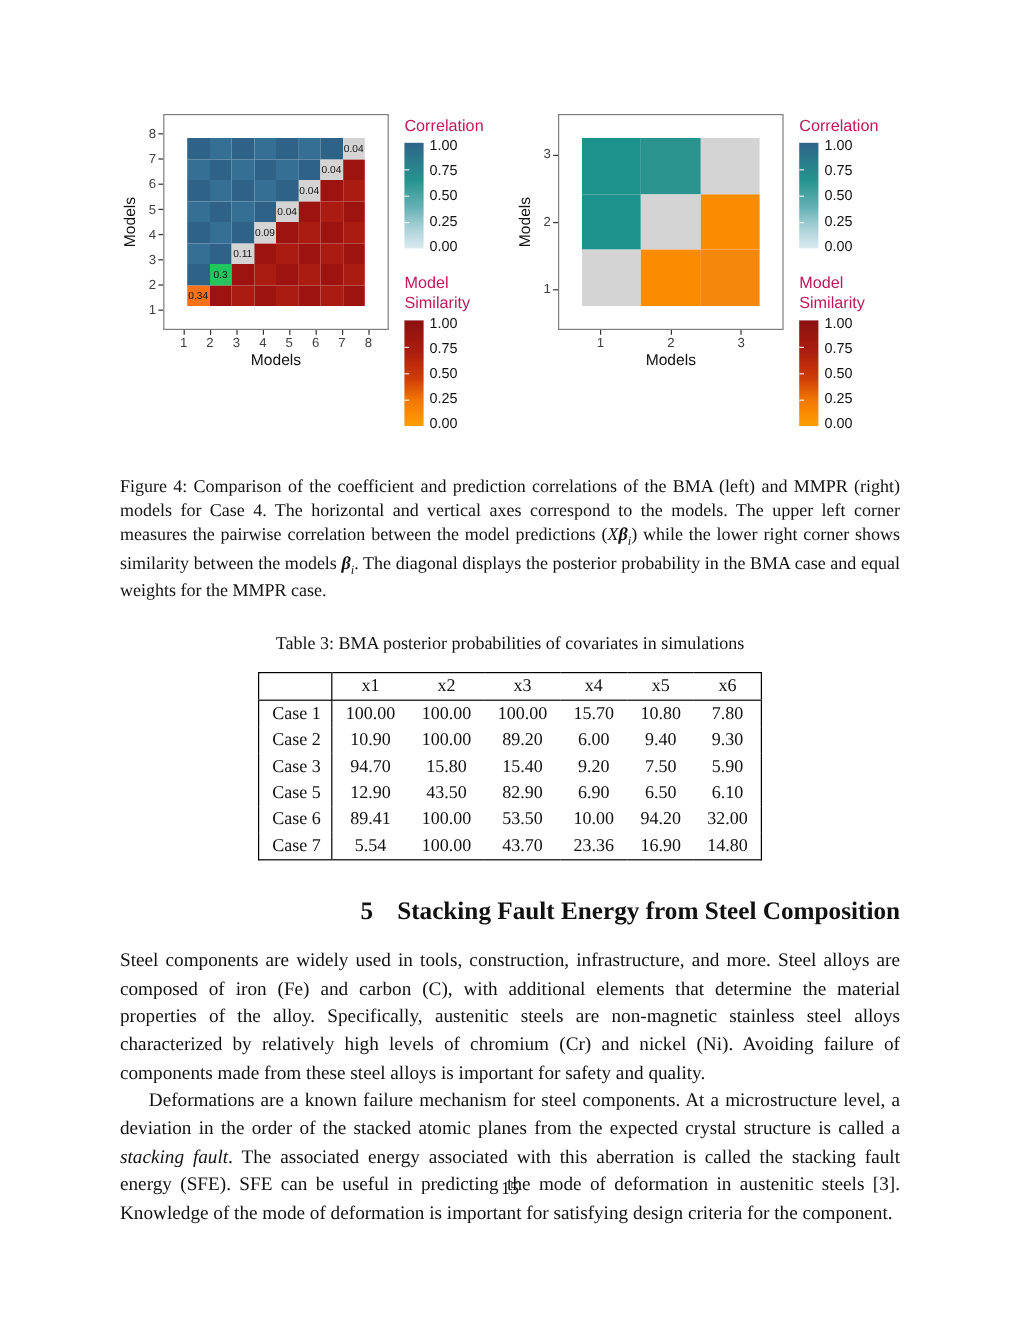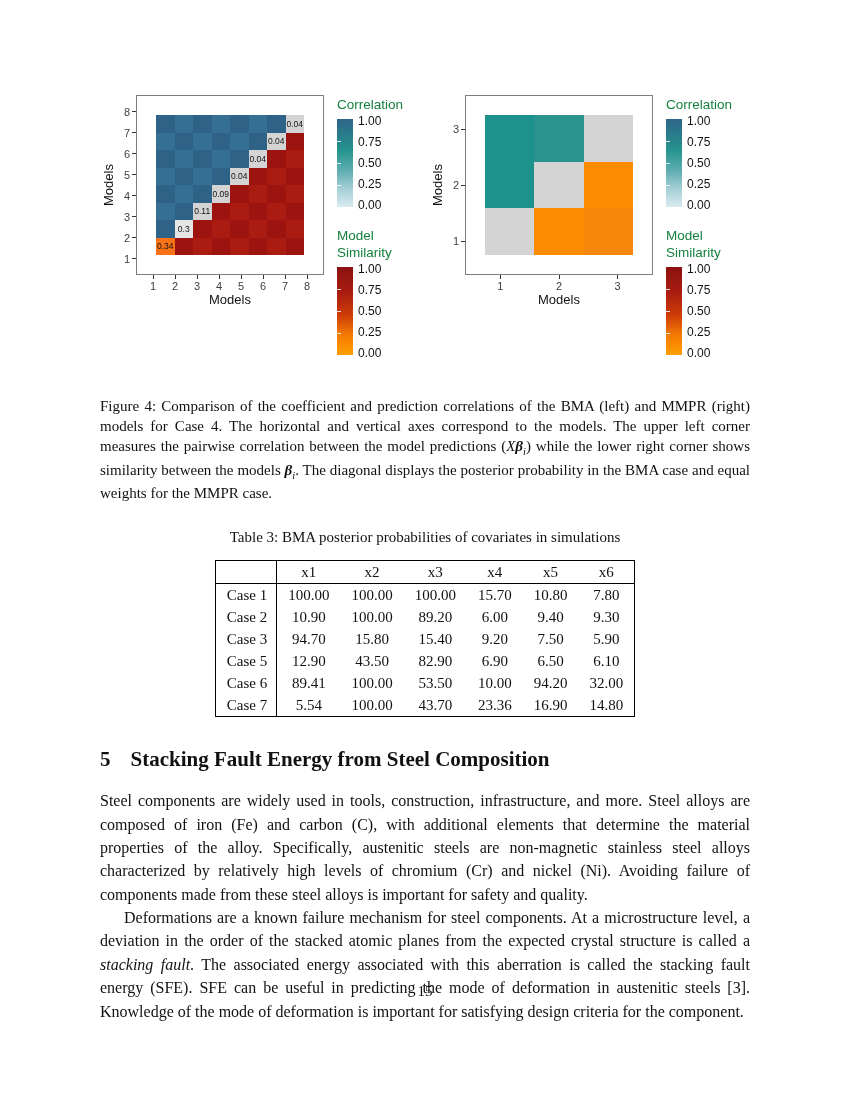--- a/index.html
+++ b/index.html
@@ -34,21 +34,21 @@
   .hcell{display:flex;align-items:center;justify-content:center;
     font:8.5px "Liberation Sans", sans-serif;color:#111;overflow:hidden;}
   .xticks{display:flex;box-sizing:border-box;padding:0 6px;width:188px;height:17px;}
   .xtick{flex:1;display:flex;flex-direction:column;align-items:center;
     font:11px "Liberation Sans", sans-serif;color:#404040;}
   .xtick i{display:block;width:1px;height:4px;background:#333;margin-bottom:1px;}
   .xlab{width:188px;text-align:center;font:13px "Liberation Sans", sans-serif;color:#111;}
 
   .legends{margin-left:13px;width:84px;display:flex;flex-direction:column;padding-top:2px;}
   .legend{margin-bottom:16px;}
-  .legend-title{font:13.5px "Liberation Sans", sans-serif;color:#15803d;
+  .legend-title{font:13.5px "Liberation Sans", sans-serif;color:#be185d;
     white-space:pre-line;margin-bottom:5px;line-height:1.25;}
   .lbar-row{display:flex;}
   .lbar{width:16px;height:88px;position:relative;}
   .lbar i{position:absolute;left:0;width:4px;height:1px;background:rgba(255,255,255,.85);}
   .llabels{display:flex;flex-direction:column;justify-content:space-between;
     height:98px;margin-top:-5px;margin-left:5px;
     font:12px "Liberation Sans", sans-serif;color:#111;}
 
   
   .fig-caption{margin:20px 0 0 0;font-size:15px;line-height:1.36;text-align:justify;}
@@ -60,21 +60,21 @@
   .table-block{margin-top:26px;}
   .tbl-caption{text-align:center;font-size:15px;margin:0 0 14px 0;}
   table.datatable{margin:0 auto;border-collapse:collapse;font-size:15px;
     border:1.2px solid #000;}
   .datatable th,.datatable td{font-weight:normal;text-align:center;
     padding:0.5px 11px;line-height:1.4;}
   .datatable thead th{border-bottom:1.2px solid #000;}
   .datatable .rowlabel{border-right:1.2px solid #000;text-align:right;padding-right:9px;}
 
   
-  .section-heading{margin:30px 0 0 0;font-size:21px;font-weight:bold;}
+  .section-heading{margin:30px 0 0 0;font-size:21px;font-weight:bold;text-align:right;}
   .section-heading .secnum{margin-right:20px;}
   .body-par{margin:0;font-size:16px;line-height:1.46;text-align:justify;}
   .par-first{margin-top:17px;}
   .par-indent{text-indent:24px;}
 
   .pageno{position:absolute;top:983px;left:0;width:850px;text-align:center;
     font-size:15px;color:#111;}
 </style>
 </head>
 <body>
@@ -164,21 +164,21 @@
                 <div class="hcell" style="background: rgb(170, 28, 18);"></div>
                 <div class="hcell" style="background: rgb(54, 111, 148);"></div>
                 <div class="hcell" style="background: rgb(46, 99, 135);"></div>
                 <div class="hcell" style="background: rgb(212, 212, 212);">0.11</div>
                 <div class="hcell" style="background: rgb(157, 19, 15);"></div>
                 <div class="hcell" style="background: rgb(170, 28, 18);"></div>
                 <div class="hcell" style="background: rgb(157, 19, 15);"></div>
                 <div class="hcell" style="background: rgb(170, 28, 18);"></div>
                 <div class="hcell" style="background: rgb(157, 19, 15);"></div>
                 <div class="hcell" style="background: rgb(46, 99, 135);"></div>
-                <div class="hcell" style="background: #e5e5e5;">0.3</div>
+                <div class="hcell" style="background: #22c55e;">0.3</div>
                 <div class="hcell" style="background: rgb(157, 19, 15);"></div>
                 <div class="hcell" style="background: rgb(170, 28, 18);"></div>
                 <div class="hcell" style="background: rgb(157, 19, 15);"></div>
                 <div class="hcell" style="background: rgb(170, 28, 18);"></div>
                 <div class="hcell" style="background: rgb(157, 19, 15);"></div>
                 <div class="hcell" style="background: rgb(170, 28, 18);"></div>
                 <div class="hcell" style="background: #f97316;">0.34</div>
                 <div class="hcell" style="background: rgb(157, 19, 15);"></div>
                 <div class="hcell" style="background: rgb(170, 28, 18);"></div>
                 <div class="hcell" style="background: rgb(157, 19, 15);"></div>

